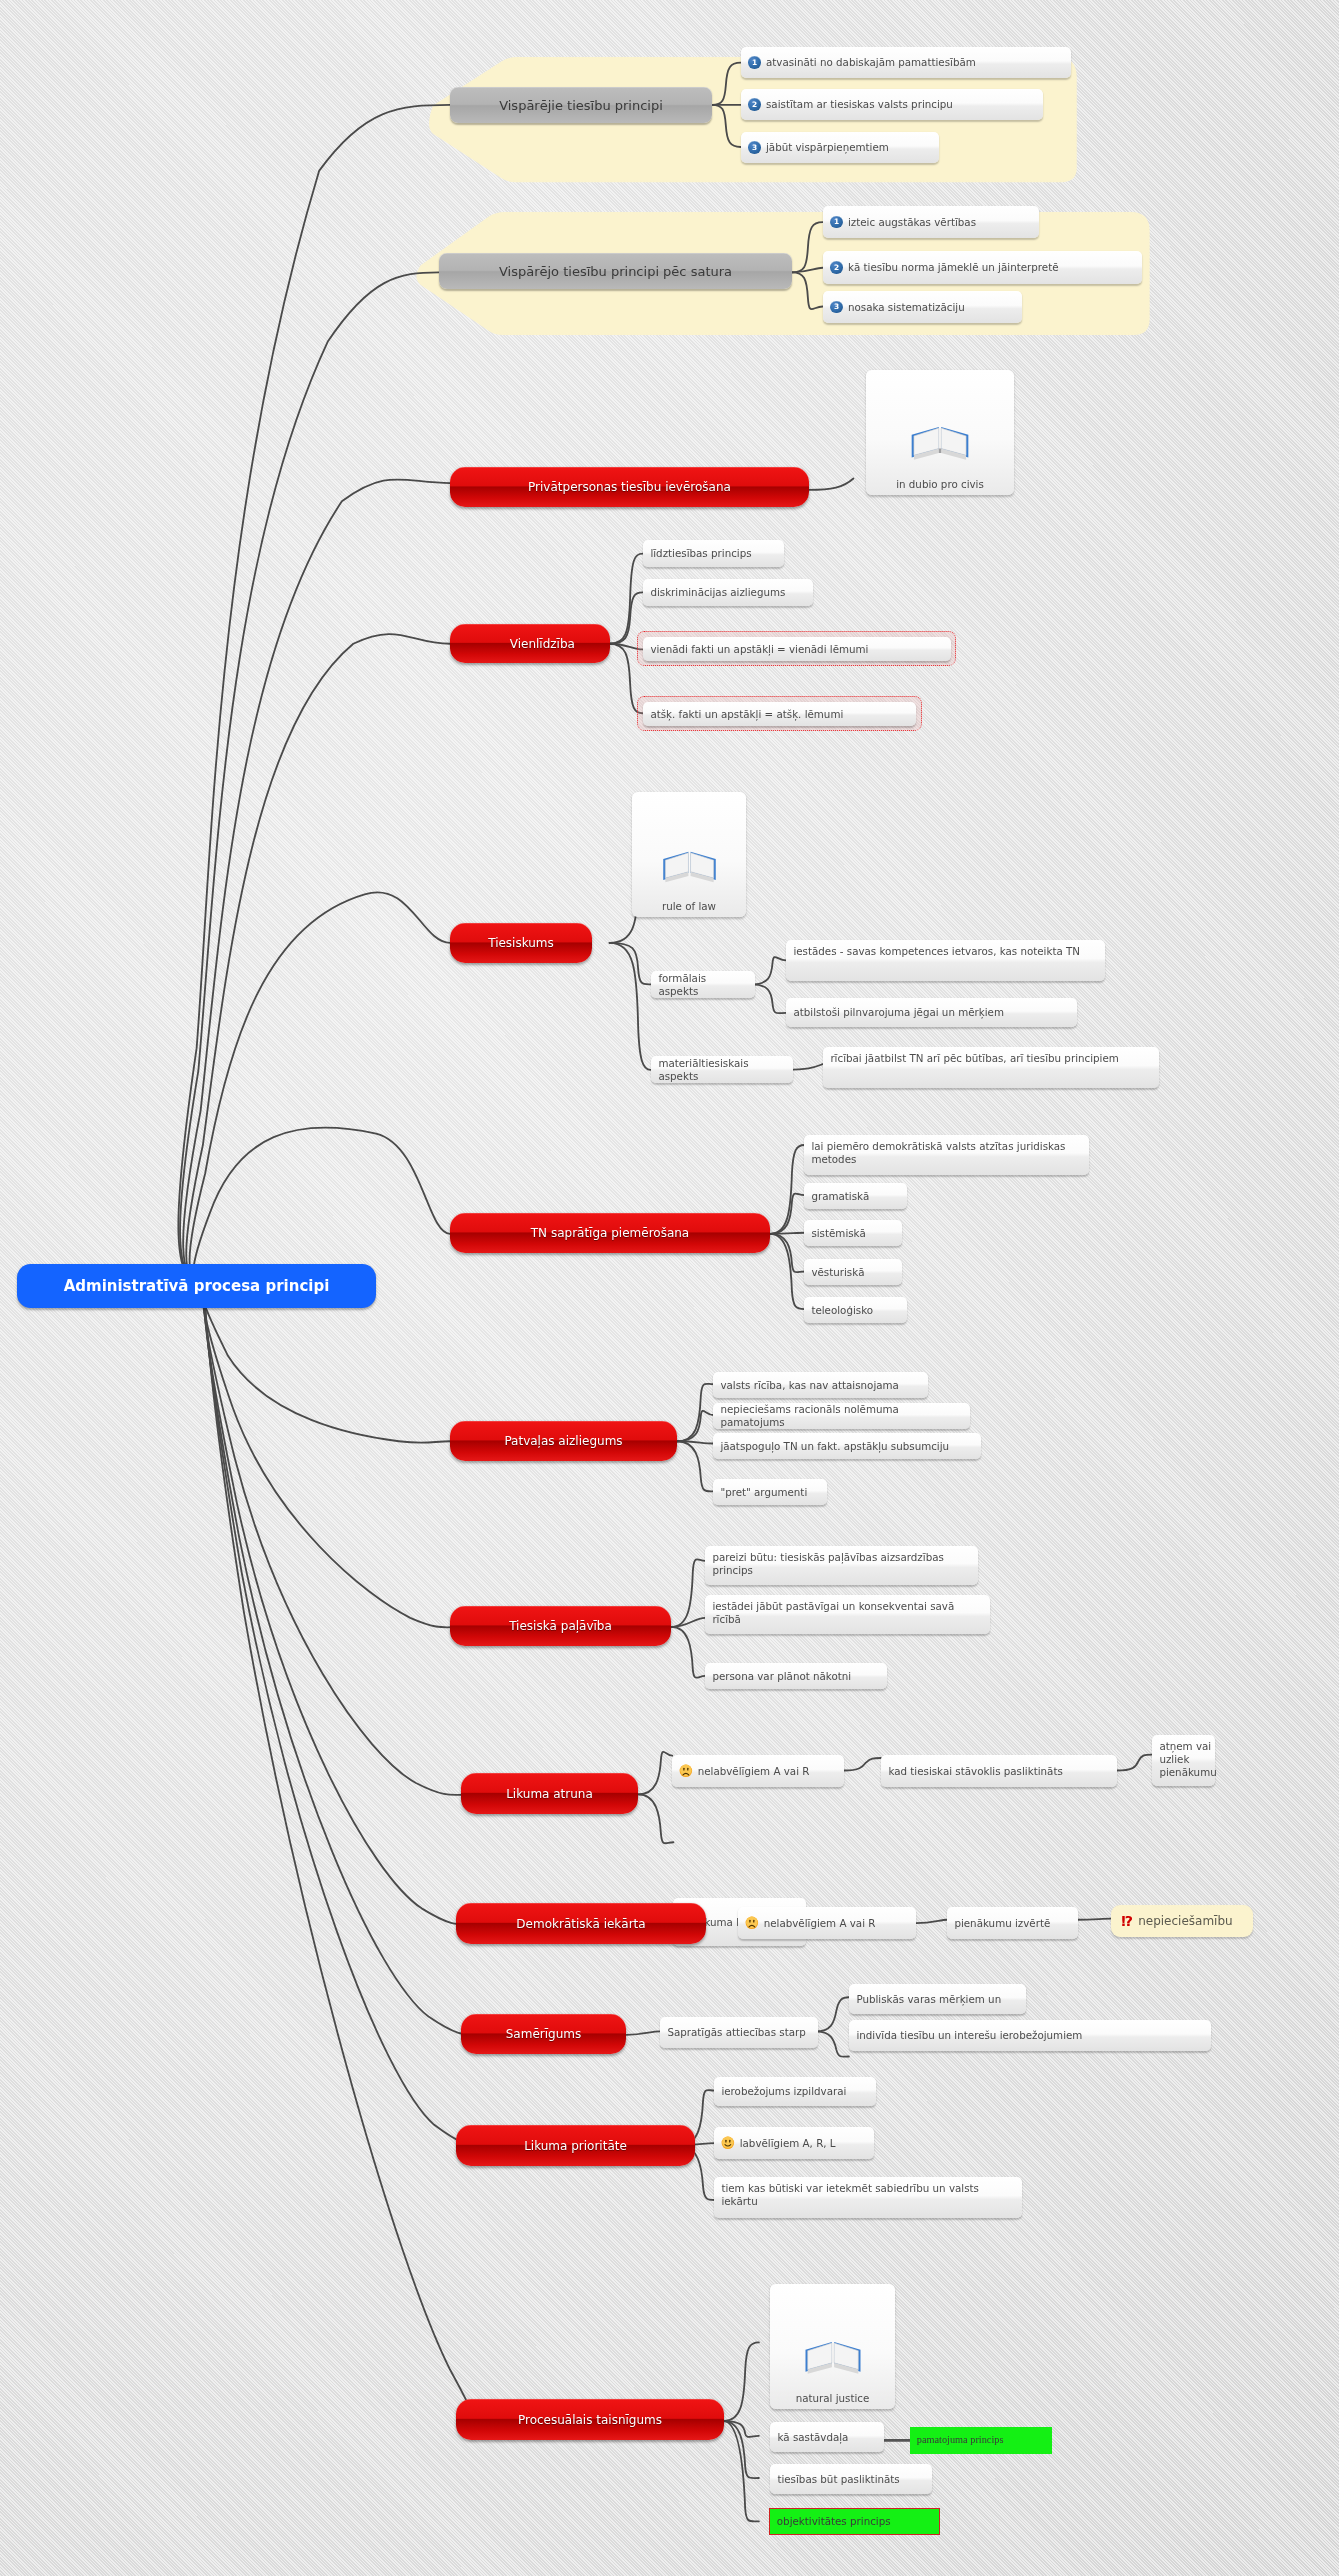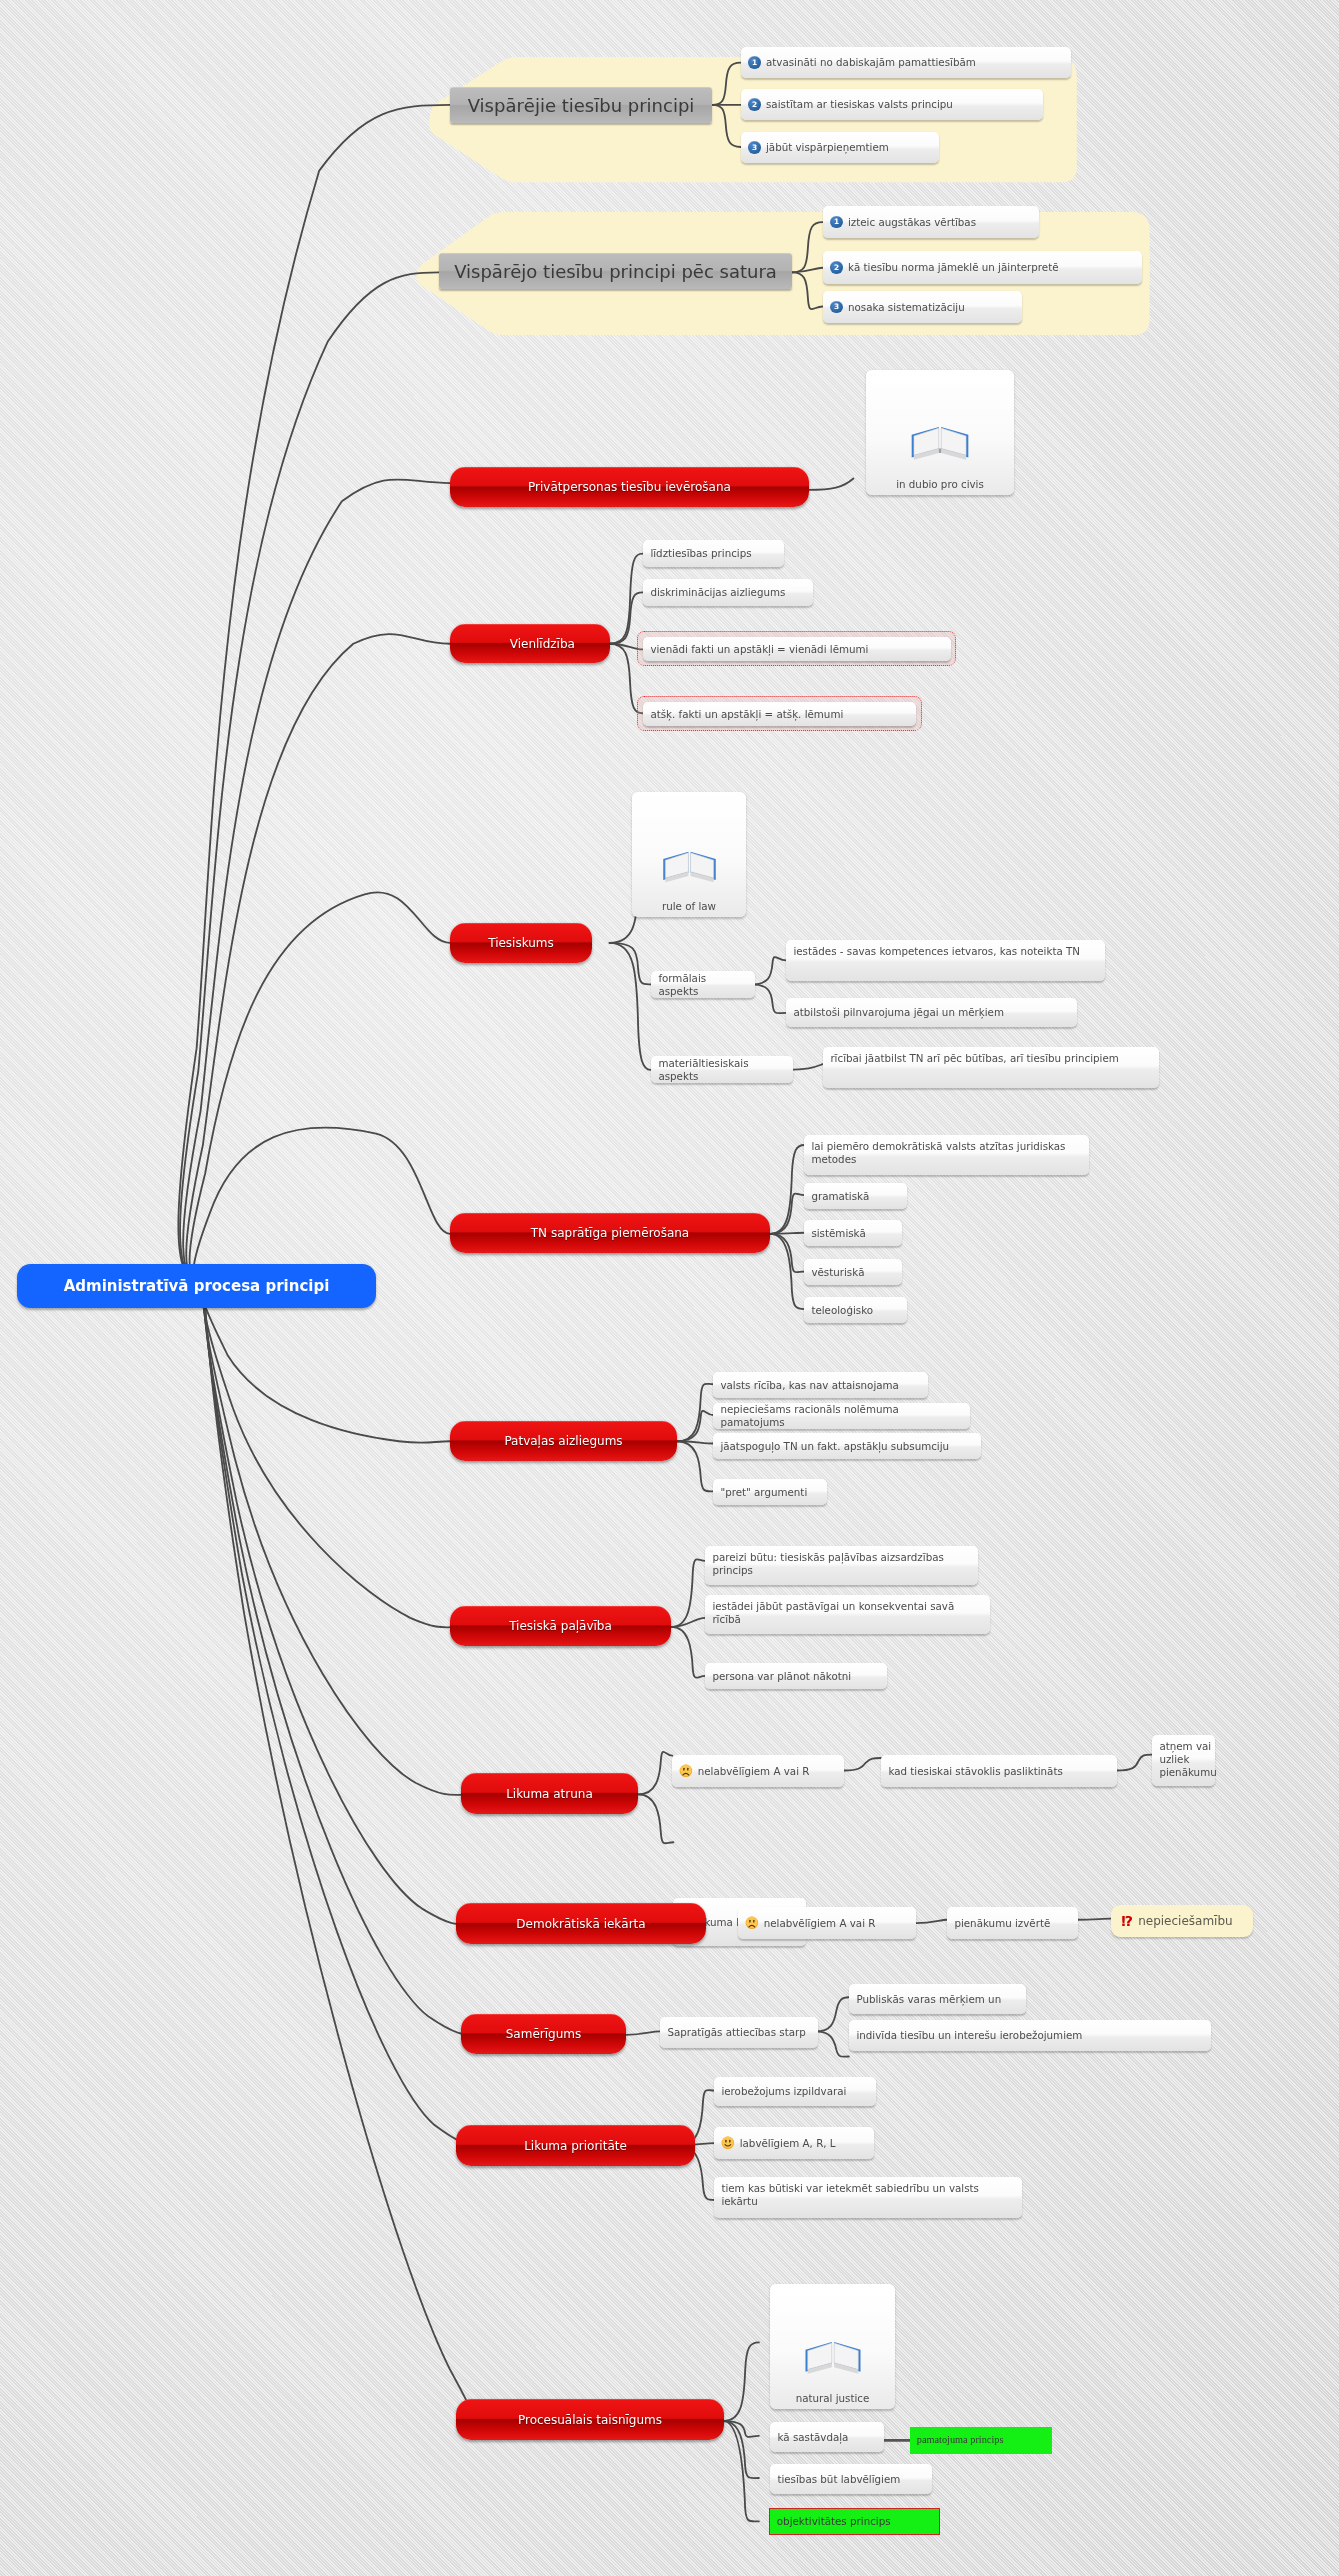--- a/index.html
+++ b/index.html
@@ -13,23 +13,23 @@
   #canvas{position:absolute;inset:0;}
   svg.links{position:absolute;left:0;top:0;width:1340px;height:2576px;pointer-events:none;}
 
   
   .node{position:absolute;box-sizing:border-box;display:flex;align-items:center;}
   .lbl{white-space:pre-wrap;}
 
   
   .pill-grey{
     background:linear-gradient(180deg,#bdbdbd 0%,#b3b3b3 48%,#a6a6a6 52%,#b9b9b9 100%);
-    border-radius:3px;
+    border-radius:8px;
     box-shadow:0 1.1px 1.7px rgba(0,0,0,.28), inset 0 0.6px 0 rgba(255,255,255,.45);
-    color:#3a3a3a;font-size:18px;padding:0 12.5px;justify-content:center;
+    color:#3a3a3a;font-size:13px;padding:0 12.5px;justify-content:center;
   }
 
   
   .pill-red{
     background:linear-gradient(180deg,#f01414 0%,#e00c0c 47%,#a60000 50%,#d20707 78%,#e61717 100%);
     border-radius:15px;
     box-shadow:0 1.7px 2.8px rgba(0,0,0,.35), inset 0 0.6px 0 rgba(255,255,255,.35);
     color:#fff;font-size:12px;padding:0 11.4px;justify-content:center;text-shadow:0 0.6px 0.6px rgba(0,0,0,.35);
   }
 
@@ -421,20 +421,20 @@
     </svg>
     <span class="cap">natural justice</span>
   </div>
   <div class="node box" style="left:770px;top:2422px;width:114px;height:30px;">
     <span class="lbl">kā sastāvdaļa</span>
   </div>
   <div class="node box green" style="left:910px;top:2427px;width:142px;height:27px;font-family:Liberation Serif, serif;">
     <span class="lbl">pamatojuma princips</span>
   </div>
   <div class="node box" style="left:770px;top:2464px;width:162px;height:30px;">
-    <span class="lbl">tiesības būt labvēlīgiem</span>
+    <span class="lbl">tiesības būt pasliktināts</span>
   </div>
   <div class="node box green outlined" style="left:769px;top:2508px;width:171px;height:27px;">
     <span class="lbl">objektivitātes princips</span>
   </div>
 
 </div>
 
 
 </body></html>

